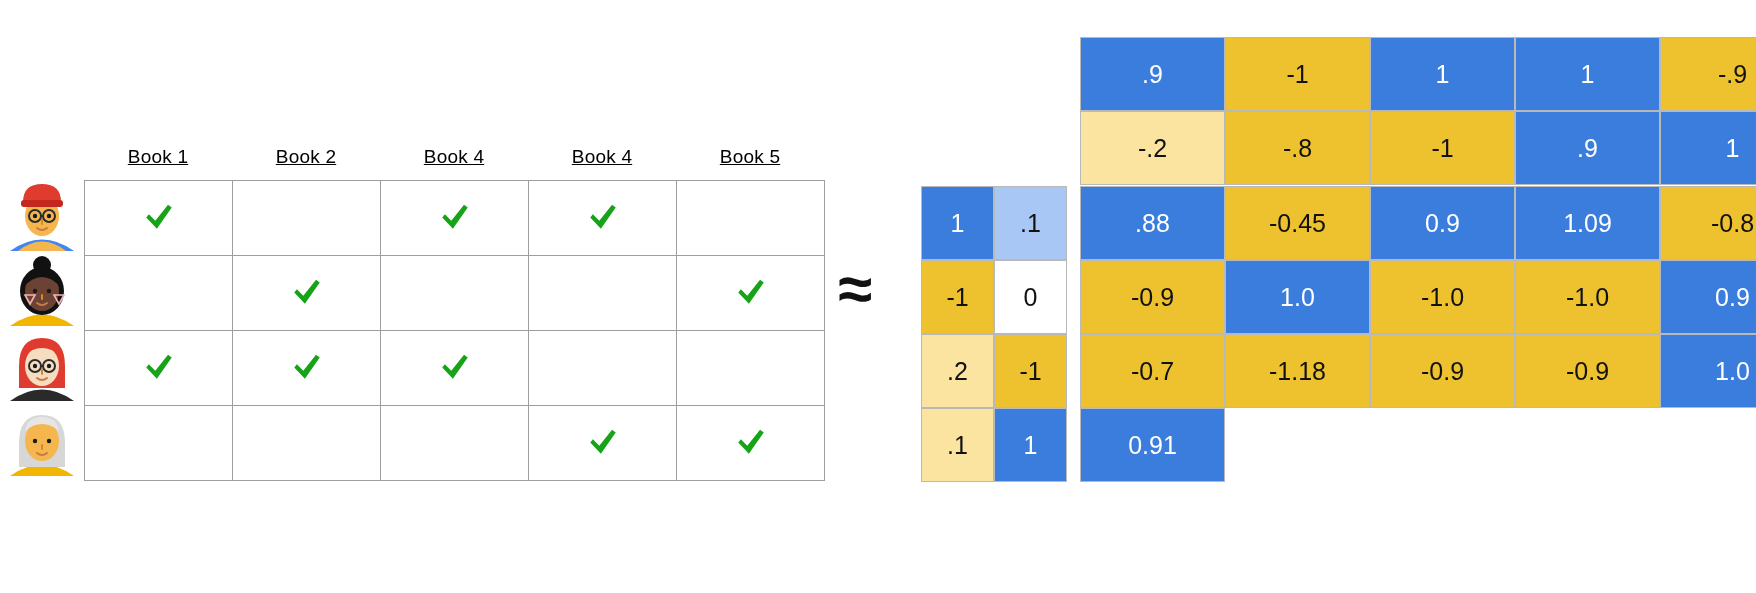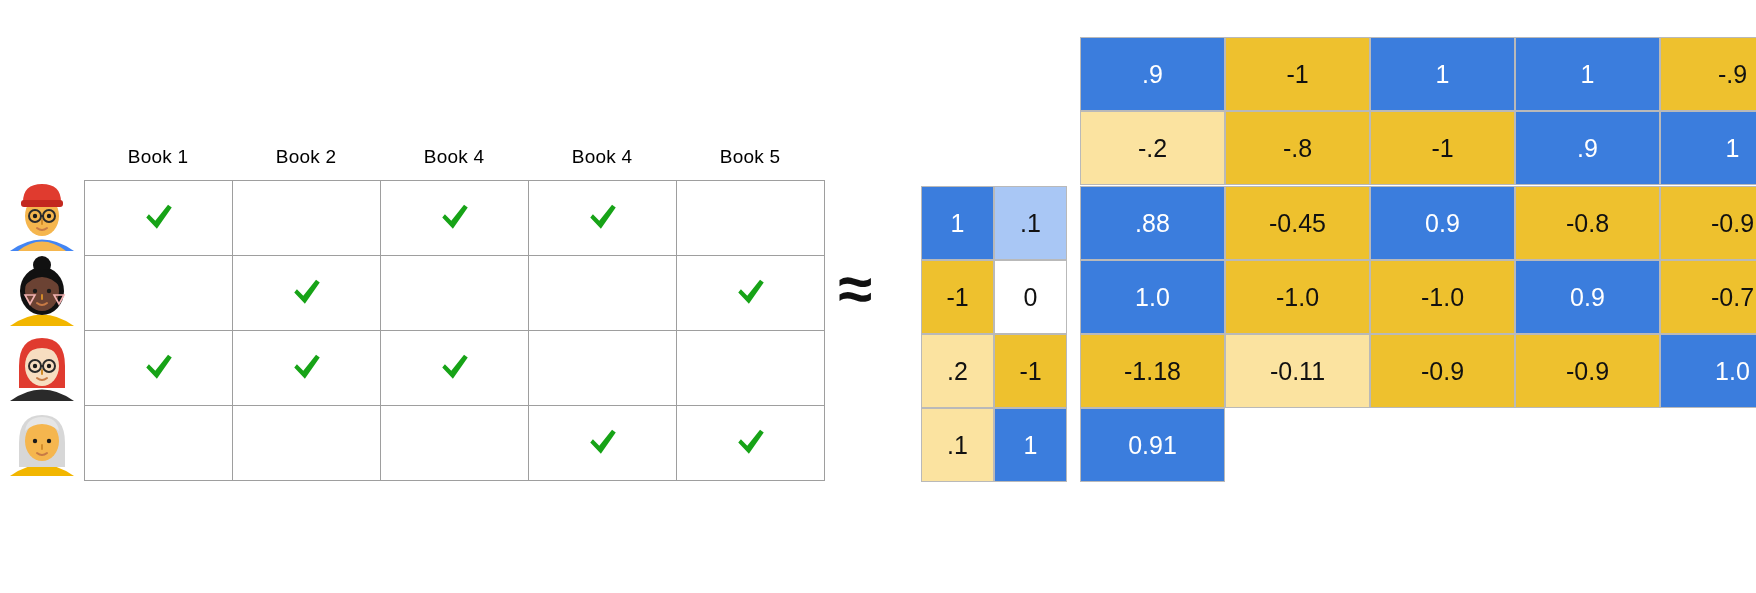--- a/index.html
+++ b/index.html
@@ -7,21 +7,21 @@
     width: 1756px; height: 593px;
     background: #ffffff;
     font-family: "Liberation Sans", sans-serif;
     overflow: hidden;
   }
   #stage { position: relative; width: 1756px; height: 593px; }
 
   
   #ratings-block { position: absolute; left: 0; top: 0; width: 900px; height: 593px; }
 
-  .col-headers { position: absolute; left: 84px; top: 146px; display: flex; }
+  .col-headers { position: absolute; left: 84px; top: 146px; display: flex; text-decoration: underline; }
   .col-header {
     width: 148px; text-align: center;
     font-size: 19px; color: #000; letter-spacing: .2px;
   }
 
   .ratings-grid {
     position: absolute; left: 84px; top: 180px;
     border-top: 1px solid #9e9e9e; border-left: 1px solid #9e9e9e;
     display: grid; grid-template-columns: repeat(5, 148px); grid-auto-rows: 75px;
   }
@@ -228,28 +228,28 @@
       <div class="mcell c-lyellow">-.2</div>
       <div class="mcell c-yellow">-.8</div>
       <div class="mcell c-yellow">-1</div>
       <div class="mcell c-blue">.9</div>
       <div class="mcell c-blue">1</div>
     </div>
   <div class="matrix" id="product-matrix">
       <div class="mcell c-blue">.88</div>
       <div class="mcell c-yellow">-0.45</div>
       <div class="mcell c-blue">0.9</div>
+      <div class="mcell c-blue">1.09</div>
       <div class="mcell c-yellow">-0.8</div>
       <div class="mcell c-yellow">-0.9</div>
       <div class="mcell c-blue">1.0</div>
       <div class="mcell c-yellow">-1.0</div>
       <div class="mcell c-yellow">-1.0</div>
       <div class="mcell c-blue">0.9</div>
       <div class="mcell c-yellow">-0.7</div>
       <div class="mcell c-yellow">-1.18</div>
-      <div class="mcell c-lyellow">-0.11</div>
       <div class="mcell c-yellow">-0.9</div>
       <div class="mcell c-yellow">-0.9</div>
       <div class="mcell c-blue">1.0</div>
       <div class="mcell c-blue">0.91</div>
     </div>
 
 </div>
 
 </body></html>

